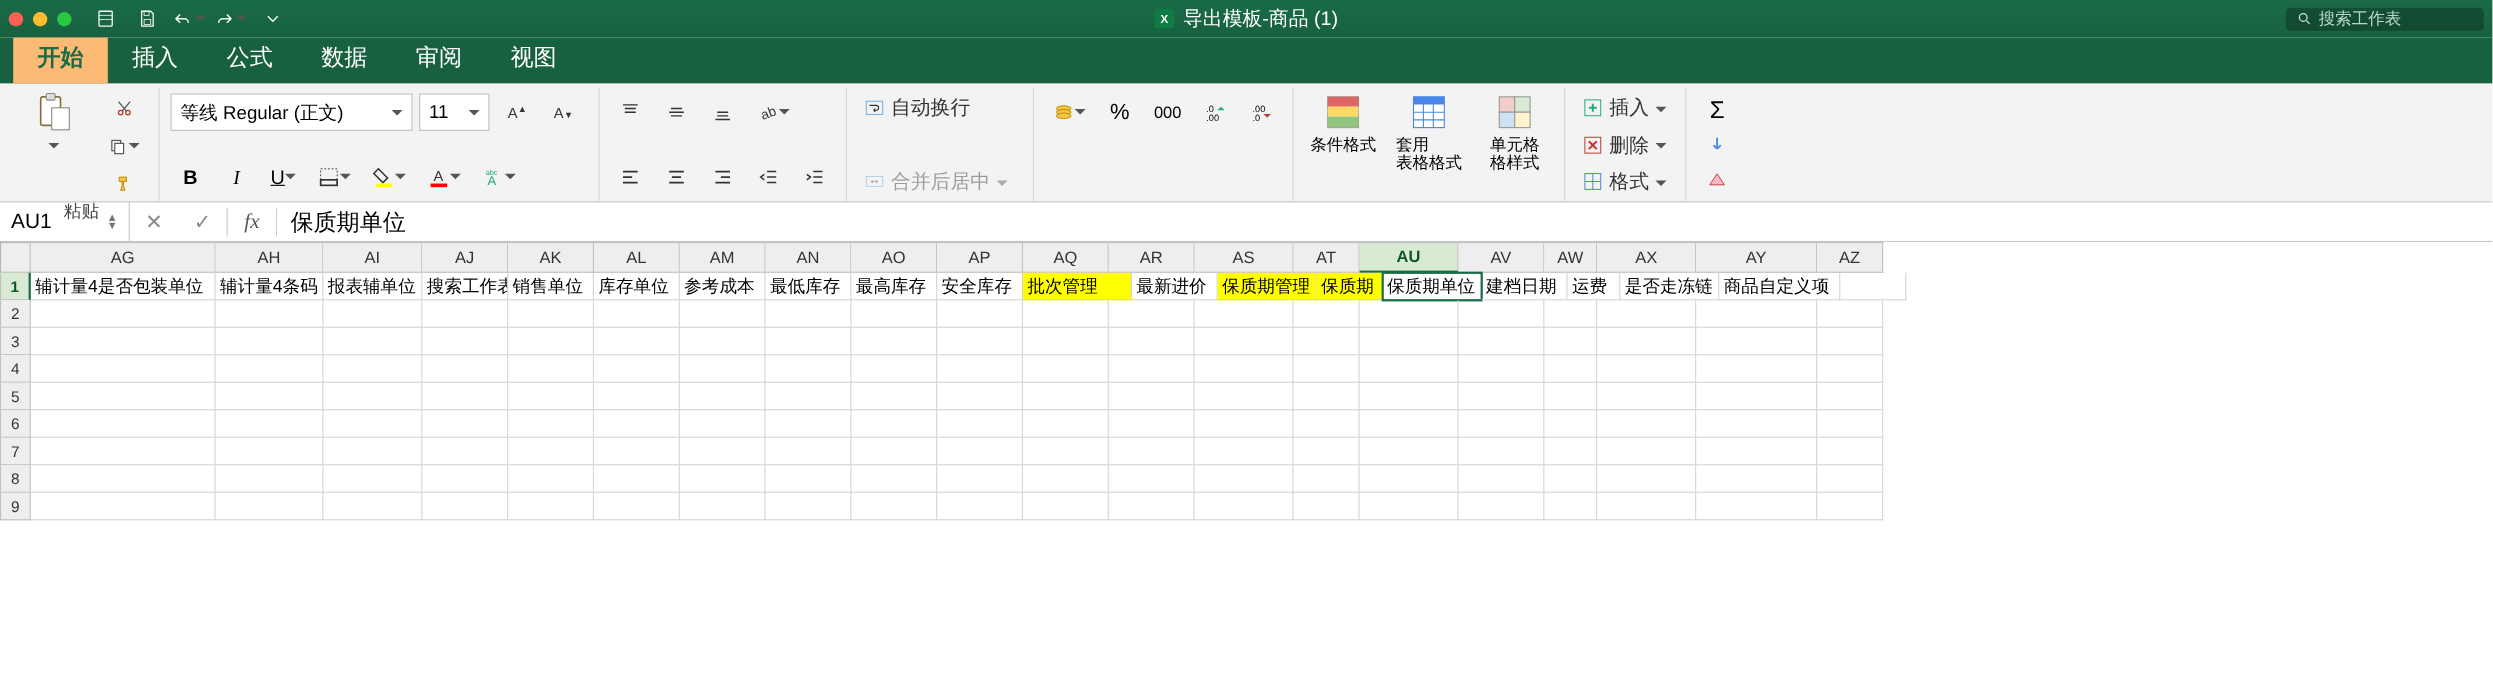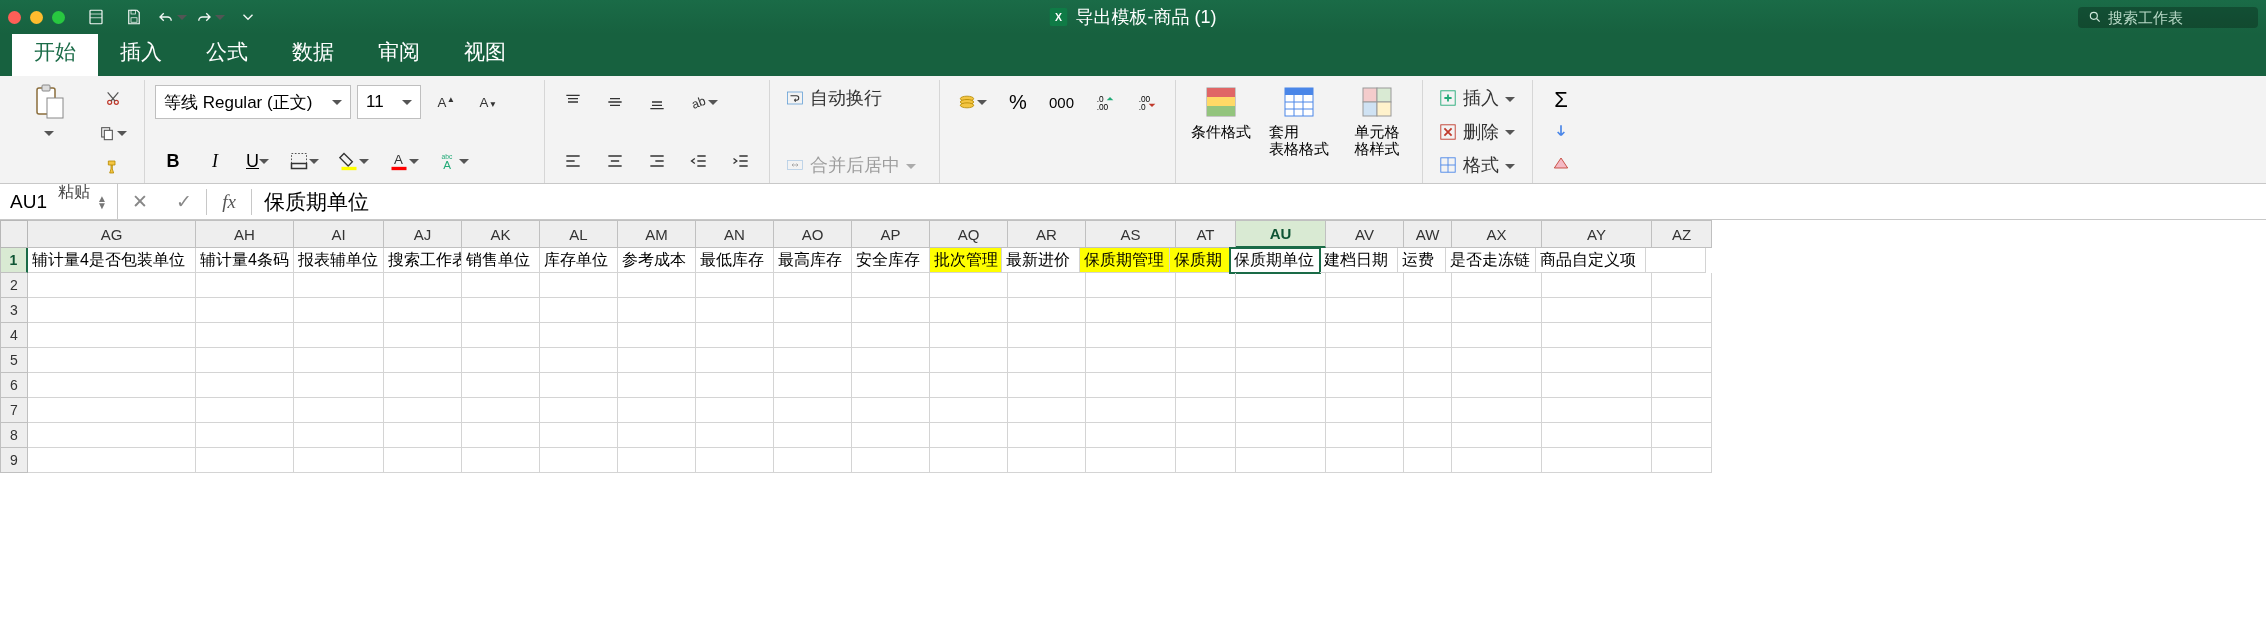--- a/index.html
+++ b/index.html
@@ -14,21 +14,21 @@
   .qat .qbtn svg { width:18px; height:18px; }
   .titletext { position:absolute; left:50%; transform:translateX(-50%); font-size:18px; font-weight:400; display:flex; align-items:center; gap:8px; }
   .titletext svg{width:18px;height:18px;}
   .searchwrap { margin-left:auto; display:flex; align-items:center; background:rgba(0,0,0,.25); border-radius:4px; padding:2px 10px; width:180px; }
   .searchwrap svg{width:16px;height:16px;fill:#cfe8db;}
   .searchwrap input { background:transparent; border:0; outline:0; color:#dfeee6; font-size:15px; margin-left:6px; width:100%; }
   .searchwrap input::placeholder{color:#b7d8c6;}
   
   .tabstrip { height:42px; background:#17613f; display:flex; align-items:flex-end; padding-left:12px; }
   .tab { color:#fff; font-size:21px; padding:8px 22px 10px; cursor:pointer; }
-  .tab.active { background:#ffffff; color:#1a6b47; border-radius:3px 3px 0 0; font-weight:400; }
+  .tab.active { background:#fdba74; color:#1a6b47; border-radius:3px 3px 0 0; font-weight:700; }
   
   .ribbon { height:108px; background:#f3f3f3; border-bottom:1px solid #c8c8c8; display:flex; padding:4px 4px 0; }
   .group { border-right:1px solid #d6d6d6; padding:4px 10px; display:flex; flex-direction:column; justify-content:space-between; }
   .grow { display:flex; align-items:center; gap:6px; }
   .rbtn { height:36px; min-width:36px; padding:0 6px; border:1px solid transparent; border-radius:3px; display:flex; align-items:center; justify-content:center; cursor:pointer; }
   .rbtn svg{width:20px;height:20px;}
   .rbtn.small{height:30px;min-width:30px;}
   .rbtn.small svg{width:16px;height:16px;}
   .dd { border:1px solid #bfbfbf; background:#fff; height:34px; display:flex; align-items:center; padding:0 8px; font-size:17px; cursor:pointer; }
   .dd .caret{margin-left:auto;}
@@ -161,21 +161,21 @@
               <path d="M5 3h10v6H5zM9 9v6l-2 6h6l-2-6V9" fill="#f4c542" stroke="#b58900" stroke-width="1.2"></path>
             </svg>
           </div>
       </div>
     </div>
     <div class="grouplabel">粘贴</div>
   </div>
 
   <div class="group" style="min-width:400px;">
     <div class="grow">
-      <div class="dd" style="width:196px">
+      <div class="dd" style="width:220px">
           <span>等线 Regular (正文)</span>
           <span class="caret"></span>
         </div>
       <div class="dd" style="width:64px">
           <span>11</span>
           <span class="caret"></span>
         </div>
       <div class="rbtn">
           <svg viewBox="0 0 24 24">
             <text x="3" y="18" font-size="16" fill="#333">A</text>
@@ -459,21 +459,21 @@
           <div class="cell" style="width: 168px;">辅计量4是否包装单位</div>
           <div class="cell" style="width: 98px;">辅计量4条码</div>
           <div class="cell" style="width: 90px;">报表辅单位</div>
           <div class="cell" style="width: 78px;">搜索工作表</div>
           <div class="cell" style="width: 78px;">销售单位</div>
           <div class="cell" style="width: 78px;">库存单位</div>
           <div class="cell" style="width: 78px;">参考成本</div>
           <div class="cell" style="width: 78px;">最低库存</div>
           <div class="cell" style="width: 78px;">最高库存</div>
           <div class="cell" style="width: 78px;">安全库存</div>
-          <div class="cell hl" style="width: 72px;">批次管理</div>
+          <div class="cell hl" style="width: 99px;">批次管理</div>
           <div class="cell" style="width: 78px;">最新进价</div>
           <div class="cell hl" style="width: 90px;">保质期管理</div>
           <div class="cell hl" style="width: 60px;">保质期</div>
           <div class="cell selcell" style="width: 90px;">保质期单位</div>
           <div class="cell" style="width: 78px;">建档日期</div>
           <div class="cell" style="width: 48px;">运费</div>
           <div class="cell" style="width: 90px;">是否走冻链</div>
           <div class="cell" style="width: 110px;">商品自定义项</div>
           <div class="cell" style="width: 60px;"></div>
         </div>

